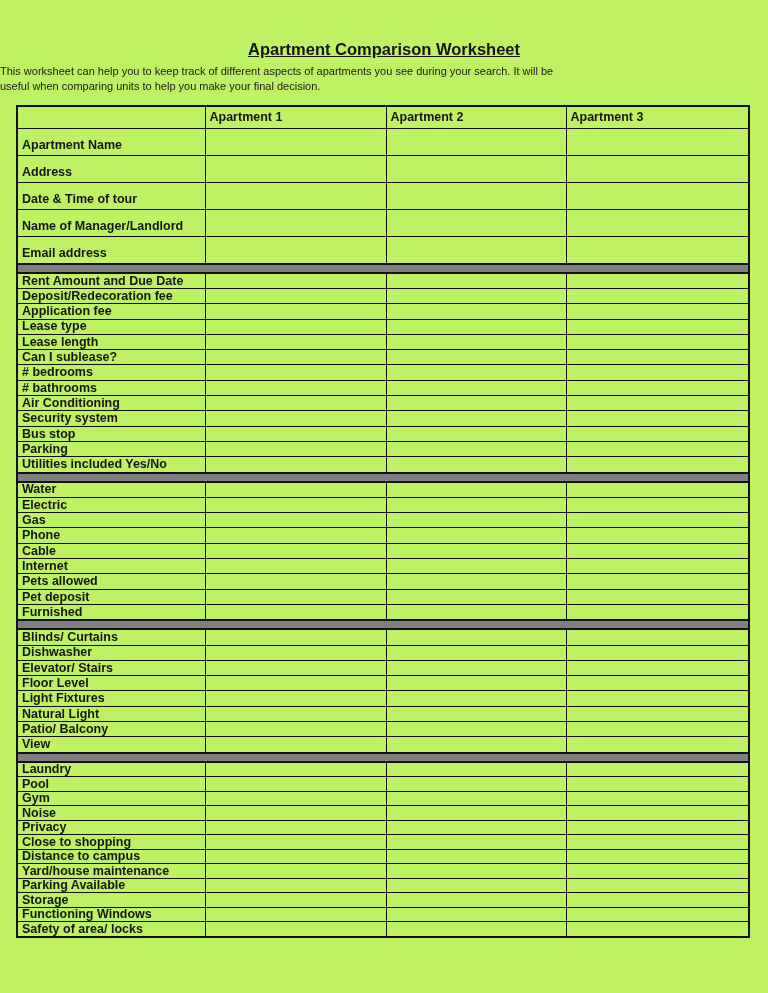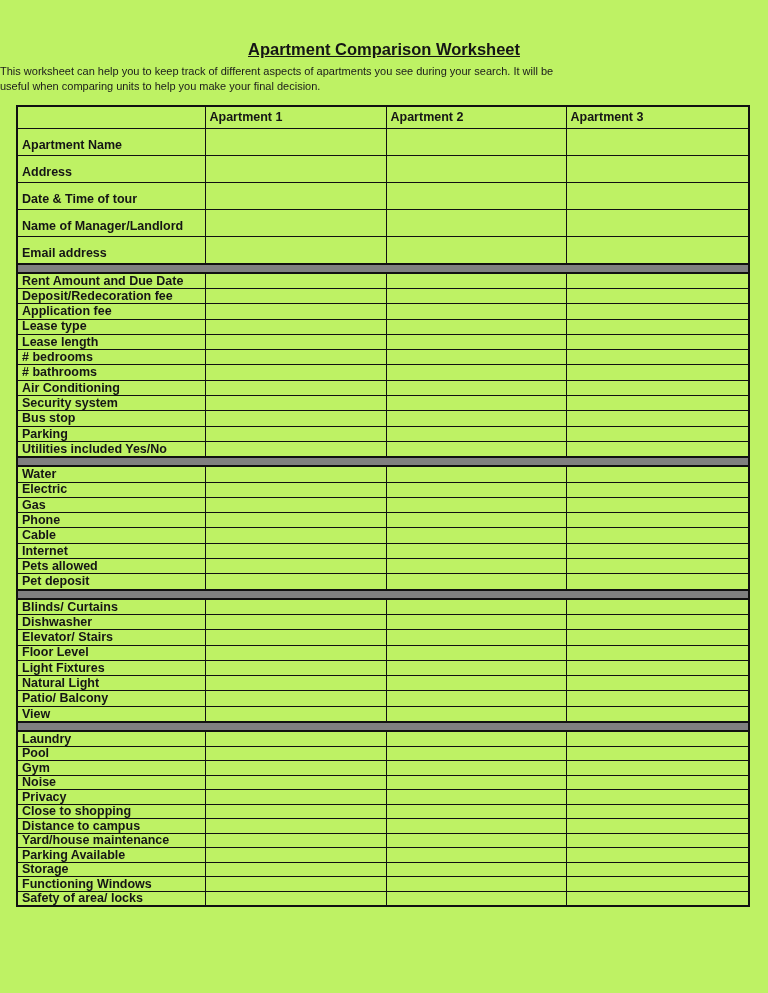--- a/index.html
+++ b/index.html
@@ -159,20 +159,26 @@
           <td></td>
           <td></td>
         </tr>
         <tr class="row-short">
           <th>Lease length</th>
           <td></td>
           <td></td>
           <td></td>
         </tr>
         <tr class="row-short">
+          <th>Can I sublease?</th>
+          <td></td>
+          <td></td>
+          <td></td>
+        </tr>
+        <tr class="row-short">
           <th># bedrooms</th>
           <td></td>
           <td></td>
           <td></td>
         </tr>
         <tr class="row-short">
           <th># bathrooms</th>
           <td></td>
           <td></td>
           <td></td>
@@ -247,20 +253,26 @@
           <td></td>
         </tr>
         <tr class="row-short">
           <th>Pets allowed</th>
           <td></td>
           <td></td>
           <td></td>
         </tr>
         <tr class="row-short">
           <th>Pet deposit</th>
+          <td></td>
+          <td></td>
+          <td></td>
+        </tr>
+        <tr class="row-short">
+          <th>Furnished</th>
           <td></td>
           <td></td>
           <td></td>
         </tr>
         <tr class="divider-row">
           <td colspan="4" style="background: rgb(128, 128, 128);"></td>
         </tr>
         <tr class="row-short">
           <th>Blinds/ Curtains</th>
           <td></td>

